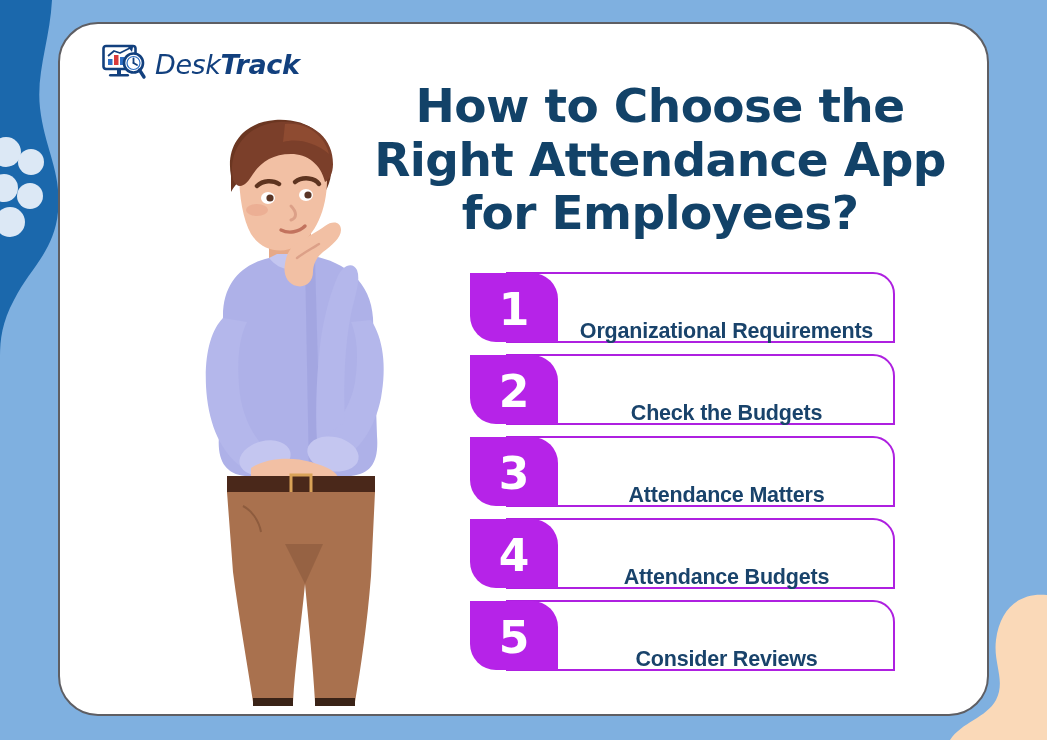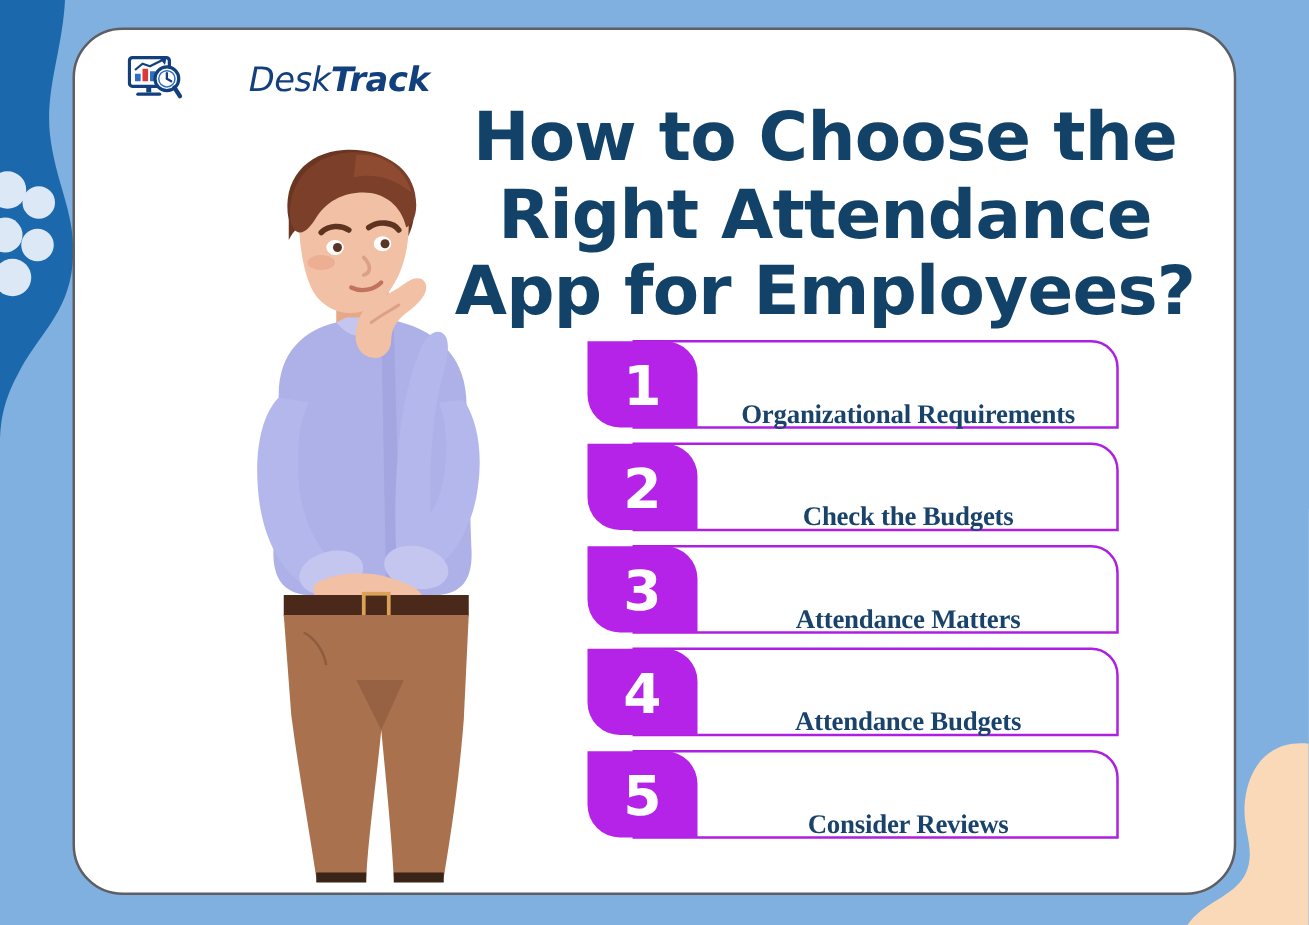--- a/index.html
+++ b/index.html
@@ -28,32 +28,31 @@
   
   .logo{
     position:absolute; left:42px; top:20px;
     display:flex; align-items:center; gap:7px;
   }
   .logo-mark{ width:46px; height:40px; display:block; }
   .logo-word{
     font-size:27px; letter-spacing:-0.4px;
     color:#12407E; font-style:italic; white-space:nowrap;
     font-family:"DejaVu Sans", sans-serif;
-    margin-left:44px;
   }
   .logo-word .lw-light{ font-weight:400; }
   .logo-word .lw-bold{ font-weight:bold; }
 
   
   .headline{
     position:absolute;
     left:300px; top:55px; width:600px;
     text-align:center;
     color:#124268;
-    font-size:54px;
+    font-size:47px;
     font-weight:bold;
     line-height:1.14;
     letter-spacing:-0.6px;
     font-family:"DejaVu Sans", sans-serif;
   }
 
   
   .person{ position:absolute; left:105px; top:82px; width:260px; height:600px; }
 
   
@@ -81,21 +80,21 @@
     align-items:center;
     justify-content:center;
     z-index:1;
   }
   .step-label{
     color:#19436B;
     font-size:21.5px;
     font-weight:bold;
     letter-spacing:-0.2px;
     padding-left:52px;
-    font-family:Liberation Serif, serif;
+    font-family:Liberation Sans, sans-serif;
     white-space:nowrap;
     margin-top:48px;
   }
   .step-badge{
     position:absolute;
     left:0; top:1px;
     width:88px; height:69px;
     background:#B623E8;
     border-top-left-radius:0;
     border-top-right-radius:26px;

